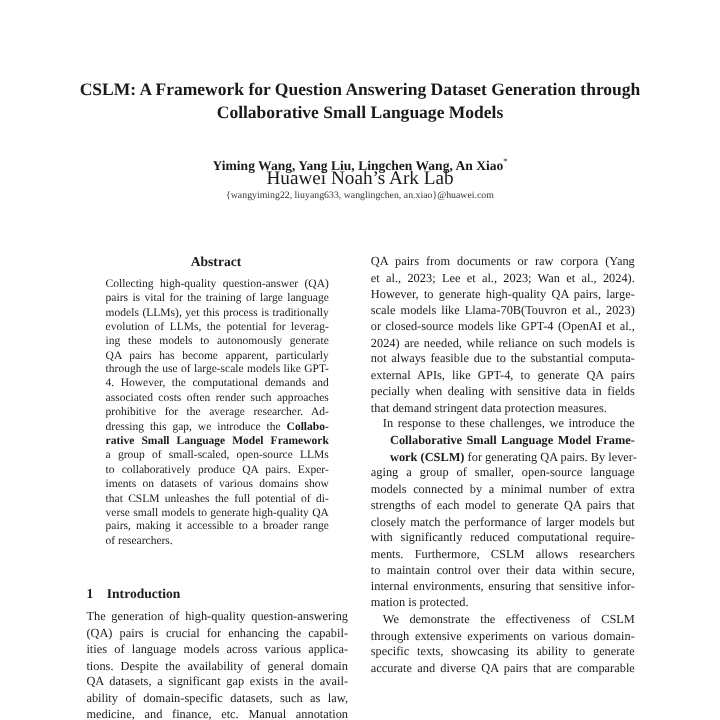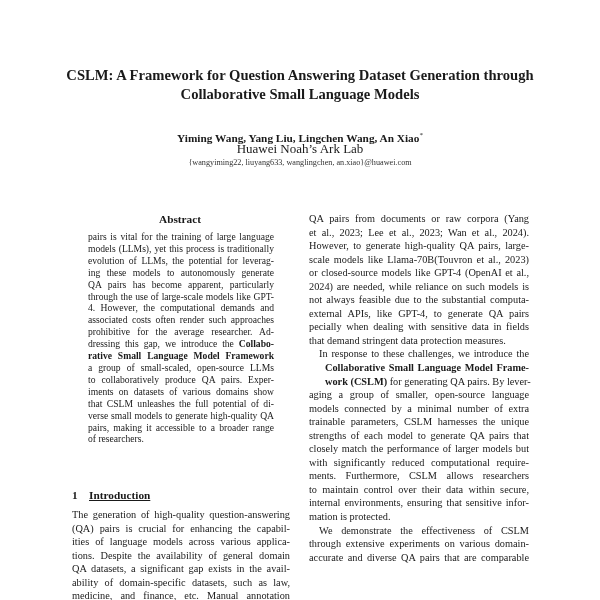--- a/index.html
+++ b/index.html
@@ -4,30 +4,30 @@
 <style>
   html, body { margin: 0; padding: 0; background: #ffffff; }
   body { width: 600px; height: 600px; overflow: hidden; position: relative;
          font-family: "Liberation Serif", "DejaVu Serif", serif; color: #1a1a1a; }
   .title { position: absolute; top: 66px; left: 40px; width: 520px; text-align: center;
            font-weight: bold; font-size: 14.6px; line-height: 19px; }
   .authors { position: absolute; top: 128px; left: 40px; width: 520px; text-align: center;
              font-weight: bold; font-size: 11.3px; line-height: 14px; }
   .authors sup { font-size: 7px; font-weight: normal; }
   .affil { position: absolute; top: 142px; left: 40px; width: 520px; text-align: center;
-           font-size: 13px; line-height: 14px; }
+           font-size: 16px; line-height: 14px; }
   .email { position: absolute; top: 158px; left: 40px; width: 520px; text-align: center;
            font-size: 8.2px; line-height: 10px; color: #333; }
   .abs-head { position: absolute; top: 212px; left: 72px; width: 216px; text-align: center;
               font-weight: bold; font-size: 11.3px; line-height: 14px; }
   .abs-body { position: absolute; top: 231px; left: 88px; width: 186px;
               font-size: 9.6px; line-height: 11.9px; text-align: justify; }
   .abs-body b { font-weight: bold; }
   .sec-head { position: absolute; top: 488px; left: 72px; width: 216px;
-              font-weight: bold; font-size: 11.3px; line-height: 14px; text-decoration: underline; }
+              font-weight: bold; font-size: 11.3px; line-height: 14px; }
   .sec-head .num { display: inline-block; width: 17px; }
   .col1-body { position: absolute; top: 508px; left: 72px; width: 218px;
                font-size: 10.3px; line-height: 13.5px; text-align: justify; }
   .col2-body { position: absolute; top: 212px; left: 309px; width: 220px;
                font-size: 10.3px; line-height: 13.55px; text-align: justify; }
   .col2-body p { margin: 0; }
   .col2-body b { font-weight: bold; margin-left: 16px; }
   .line { display: block; white-space: nowrap; text-align-last: justify; text-align: justify; }
   .line.last { text-align-last: left; }
 </style>
@@ -41,20 +41,21 @@
 
 <div class="authors">
   <span>Yiming Wang, Yang Liu, Lingchen Wang, An Xiao</span><sup>*</sup>
 </div>
 <div class="affil">Huawei Noah’s Ark Lab</div>
 <div class="email">{wangyiming22, liuyang633, wanglingchen, an.xiao}@huawei.com</div>
 
 <div class="abs-head">Abstract</div>
 
 <div class="abs-body">
+  <span class="line">Collecting high-quality question-answer (QA)</span>
   <span class="line">pairs is vital for the training of large language</span>
   <span class="line">models (LLMs), yet this process is traditionally</span>
   <span class="line">evolution of LLMs, the potential for leverag-</span>
   <span class="line">ing these models to autonomously generate</span>
   <span class="line">QA pairs has become apparent, particularly</span>
   <span class="line">through the use of large-scale models like GPT-</span>
   <span class="line">4. However, the computational demands and</span>
   <span class="line">associated costs often render such approaches</span>
   <span class="line">prohibitive for the average researcher. Ad-</span>
   <span class="line"><span>dressing this gap, we introduce the </span><b>Collabo-</b></span>
@@ -94,27 +95,27 @@
     <span class="line">external APIs, like GPT-4, to generate QA pairs</span>
     <span class="line">pecially when dealing with sensitive data in fields</span>
     <span class="line last">that demand stringent data protection measures.</span>
   </p>
   <p>
     <span class="line" style="padding-left:10px">In response to these challenges, we introduce the</span>
     <span class="line"><b>Collaborative Small Language Model Frame-</b></span>
     <span class="line"><b>work (CSLM)</b><span> for generating QA pairs. By lever-</span></span>
     <span class="line">aging a group of smaller, open-source language</span>
     <span class="line">models connected by a minimal number of extra</span>
-    <span class="line">trainable parameters, CSLM harnesses the unique</span>
     <span class="line">strengths of each model to generate QA pairs that</span>
     <span class="line">closely match the performance of larger models but</span>
     <span class="line">with significantly reduced computational require-</span>
     <span class="line">ments. Furthermore, CSLM allows researchers</span>
     <span class="line">to maintain control over their data within secure,</span>
     <span class="line">internal environments, ensuring that sensitive infor-</span>
     <span class="line last">mation is protected.</span>
   </p>
   <p>
     <span class="line" style="padding-left:10px">We demonstrate the effectiveness of CSLM</span>
     <span class="line">through extensive experiments on various domain-</span>
+    <span class="line">specific texts, showcasing its ability to generate</span>
     <span class="line">accurate and diverse QA pairs that are comparable</span>
   </p>
 </div>
 
 </body></html>

